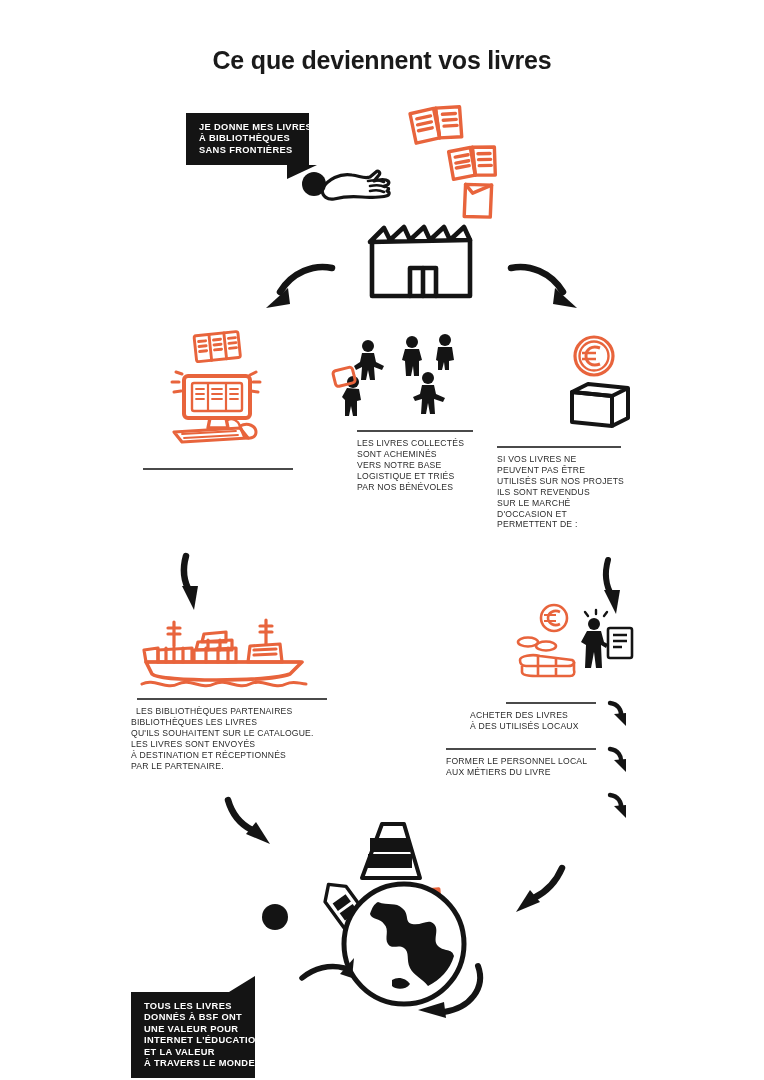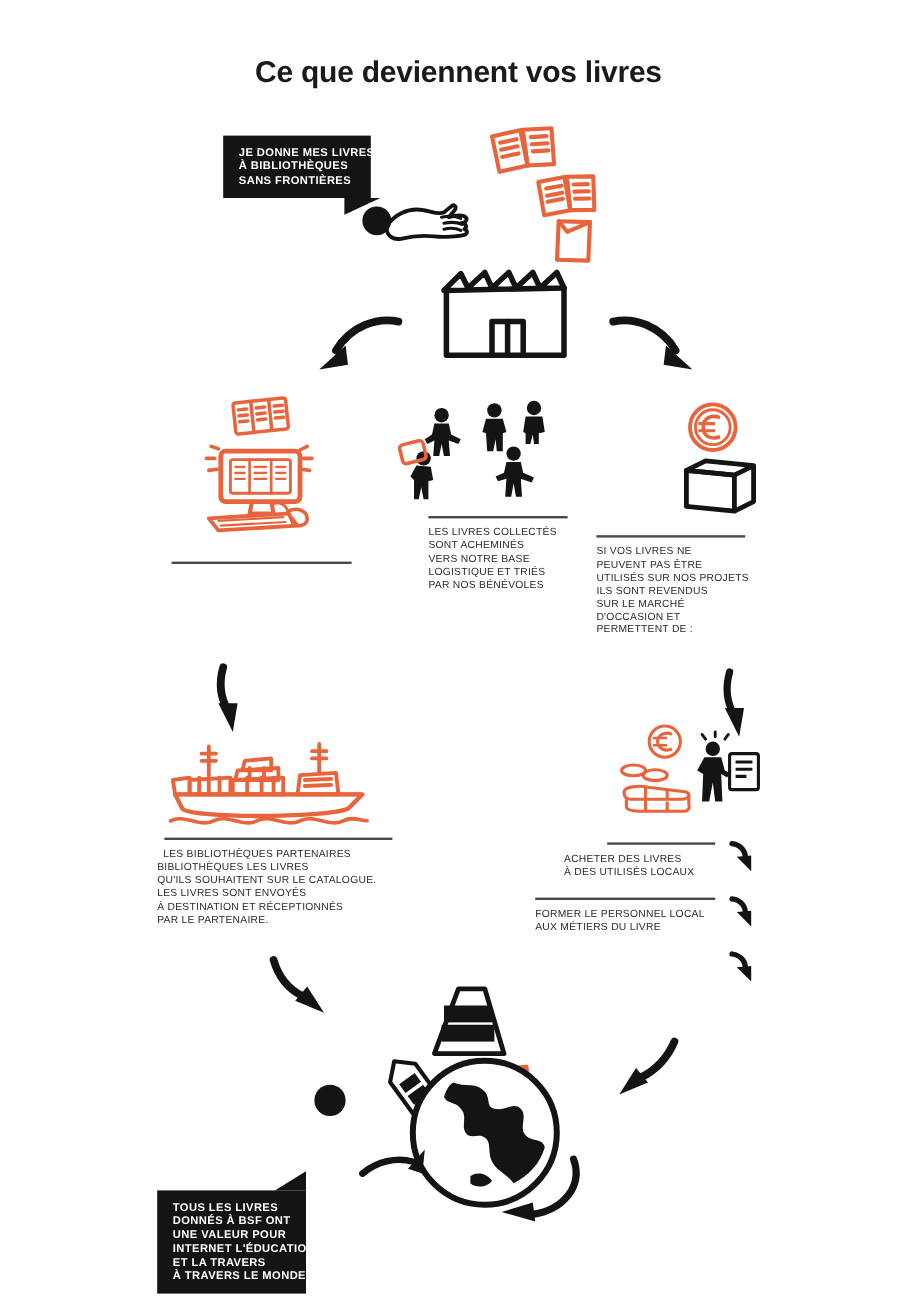--- a/index.html
+++ b/index.html
@@ -437,18 +437,18 @@
       </g>
     </svg>
   </div>
 
   <div class="dot" style="left:262px; top:904px; width:26px; height:26px;"></div>
   <div class="callout" style="left:131px; top:963px; width:124px;margin-top:29px;">
     <span class="ln">TOUS LES LIVRES</span>
     <span class="ln">DONNÉS À BSF ONT</span>
     <span class="ln">UNE VALEUR POUR</span>
     <span class="ln">INTERNET L'ÉDUCATION</span>
-    <span class="ln">ET LA TRAVERS</span>
+    <span class="ln">ET LA VALEUR</span>
     <span class="ln">À TRAVERS LE MONDE</span>
     <span class="tail" style="right:0px; top:-16px; border-right:26px solid #141414; border-top:16px solid transparent;"></span>
   </div>
 
 </div>
 
 </body></html>

